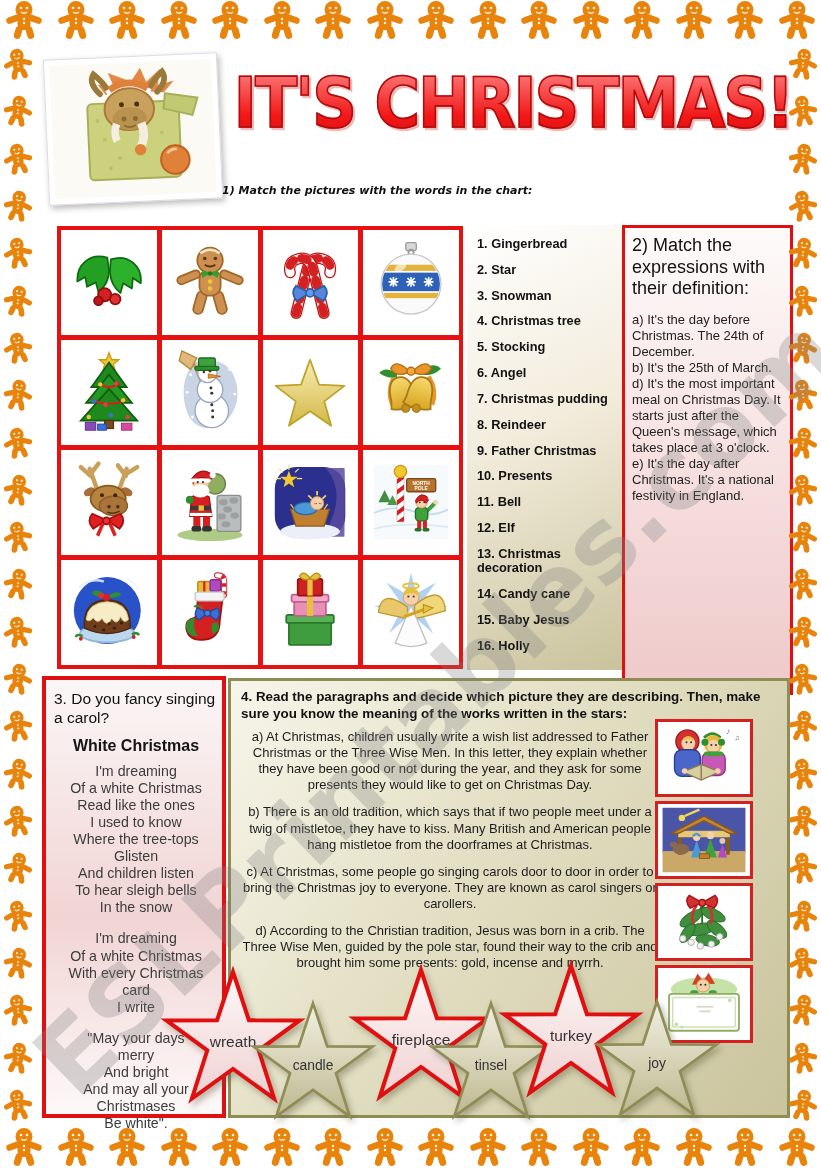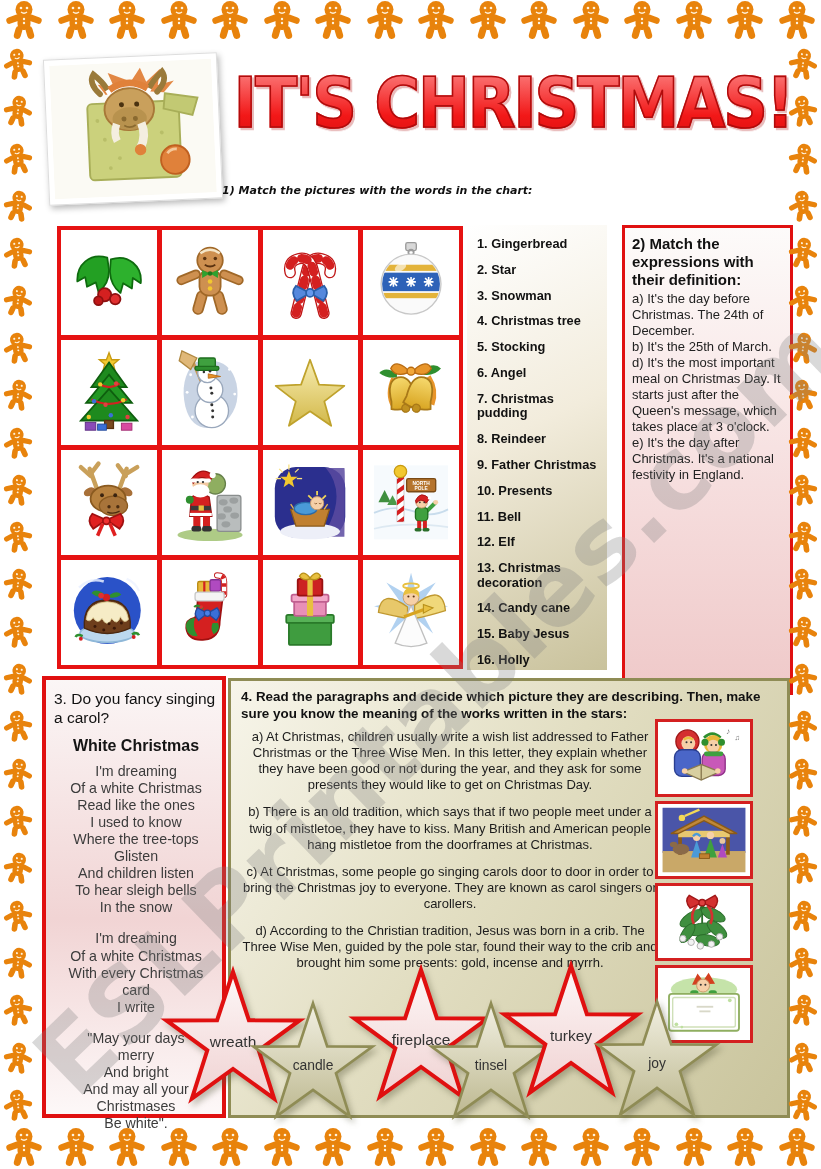--- a/index.html
+++ b/index.html
@@ -27,28 +27,28 @@
          -webkit-text-stroke:1.5px #b00c0c;filter:drop-shadow(2px 2px 0 rgba(190,60,60,.35));}
   .instruction{position:absolute;left:222px;top:184px;font-size:11px;font-weight:bold;font-style:italic;
          font-family:"DejaVu Sans",sans-serif;color:#111;}
   
   .grid{position:absolute;left:57px;top:226px;width:406px;height:443px;background:#E61212;
         display:grid;grid-template-columns:repeat(4,1fr);grid-template-rows:repeat(4,1fr);
         gap:5px;padding:4px;box-sizing:border-box;}
   .cell{background:#fff;display:flex;align-items:center;justify-content:center;overflow:hidden;}
   .cell svg{width:92%;height:94%;}
   
-  .wordlist{position:absolute;left:467px;top:225px;width:140px;height:445px;box-sizing:border-box;
+  .wordlist{position:absolute;left:467px;top:225px;width:157px;height:445px;box-sizing:border-box;
         padding:12px 4px 6px 10px;background:linear-gradient(155deg,#ffffff 0%,#f2ecdc 45%,#c9c29c 100%);}
   .wordlist .w{font-size:12.8px;font-weight:bold;color:#111;line-height:1.12;margin-bottom:11.5px;}
   
   .sec2{position:absolute;left:622px;top:225px;width:171px;height:470px;box-sizing:border-box;
         border:3px solid #E01010;background:linear-gradient(180deg,#fdfbfa 0%,#f6dede 55%,#efc9c9 100%);
         padding:7px 6px 4px 7px;}
-  .sec2 .t{font-size:15px;font-weight:bold;color:#111;line-height:1.2;margin-bottom:2px;}
+  .sec2 .t{font-size:18px;font-weight:normal;color:#111;line-height:1.2;margin-bottom:12px;}
   .sec2 .term{font-size:12.4px;font-weight:bold;color:#111;line-height:1.28;}
   .sec2 .def{font-size:13px;color:#222;line-height:1.23;}
   
   .sec3{position:absolute;left:42px;top:676px;width:184px;height:442px;box-sizing:border-box;
         border:4px solid #E01010;background:linear-gradient(180deg,#fbf6f6 0%,#f1d4d4 55%,#fdf8f8 100%);
         padding:10px 4px 4px 8px;}
   .sec3 .t{font-size:15.5px;font-weight:normal;color:#111;line-height:1.2;margin-bottom:10px;}
   .sec3 .song{font-size:16px;font-weight:bold;color:#141414;text-align:center;margin-bottom:8px;}
   .sec3 .verse{text-align:center;font-size:14.2px;color:#3c3c3c;line-height:1.2;margin-bottom:14px;}
   

